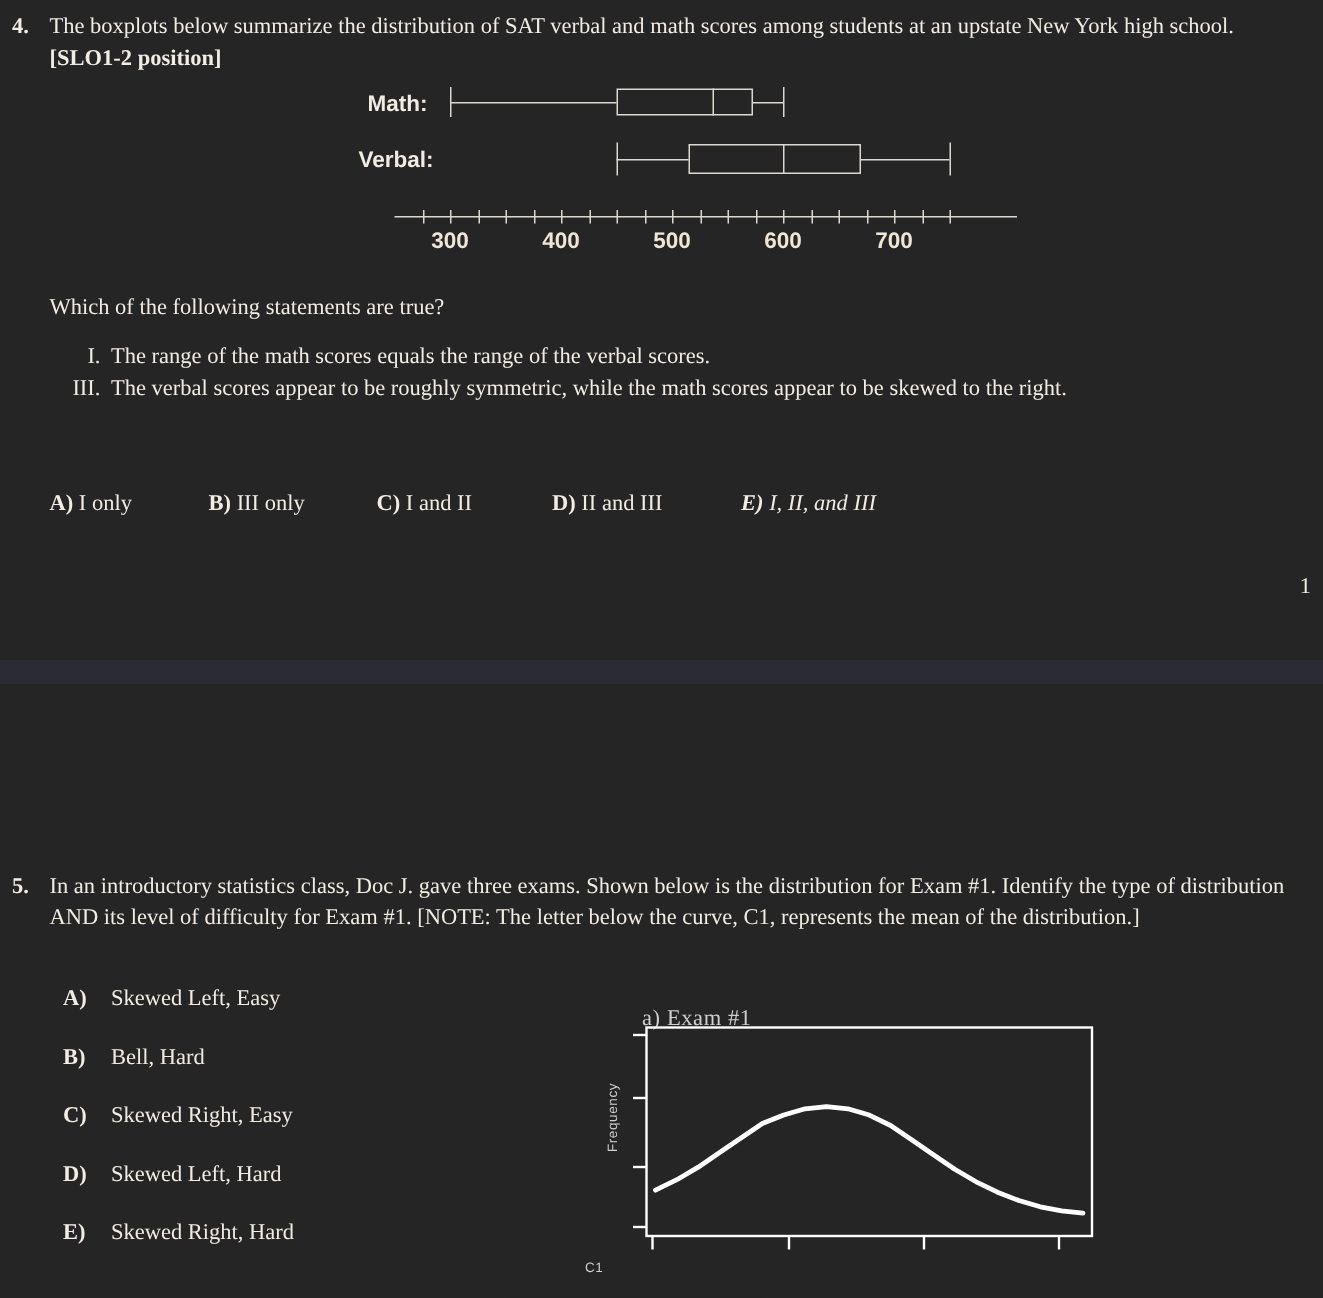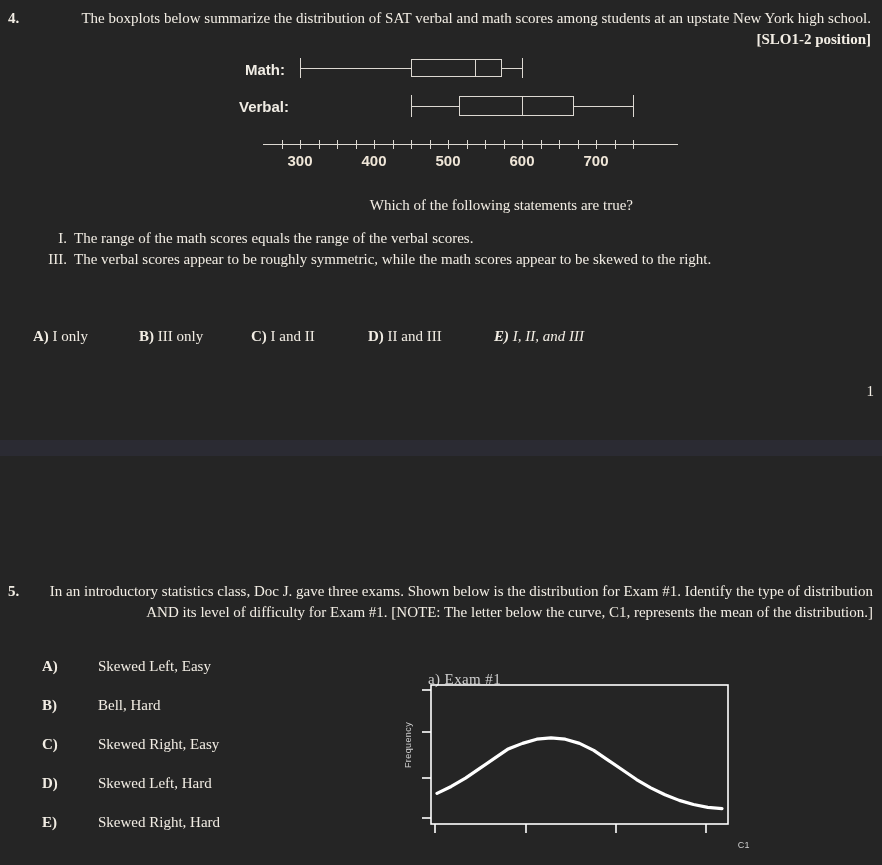--- a/index.html
+++ b/index.html
@@ -27,21 +27,21 @@
   .q-num {
     position: absolute;
     font-weight: bold;
     font-size: 15px;
     line-height: 1.4;
   }
   .q-body {
     position: absolute;
     font-size: 15px;
     line-height: 1.42;
-    text-align: right;
+    text-align: left;
   }
 
   
   #q4-num   { left: 8px;  top: 8px;  }
   #q4-text  { left: 33px; top: 8px;  width: 838px; }
   #q4-slo   { font-weight: bold; }
 
   #q4-which { left: 33px; top: 195px; width: 600px; font-size: 15px; }
 
   .roman-list {
@@ -167,21 +167,21 @@
   .choice-line {
     display: flex;
     align-items: baseline;
     height: 39px;
   }
   .choice-line .lbl {
     font-weight: bold;
     width: 32px;
     flex: 0 0 auto;
   }
-  .choice-line .txt { flex: 1 1 auto; margin-left: 24px; }
+  .choice-line .txt { flex: 1 1 auto; }
 
   
   #dist-chart {
     position: absolute;
     left: 390px;
     top: 650px;
     width: 360px;
     height: 215px;
   }
   #dist-title {
@@ -207,21 +207,21 @@
     color: #cfcfcf;
     transform: rotate(-90deg);
     transform-origin: center center;
     white-space: nowrap;
   }
   #dist-xlabel {
     position: absolute;
     left: 0;
     top: 190px;
     width: 360px;
-    text-align: right;
+    text-align: left;
     font-family: Liberation Sans, sans-serif;
     font-size: 9px;
     letter-spacing: 0.4px;
     color: #cfcfcf;
   }
   #dist-svg {
     position: absolute;
     left: 0;
     top: 0;
   }

